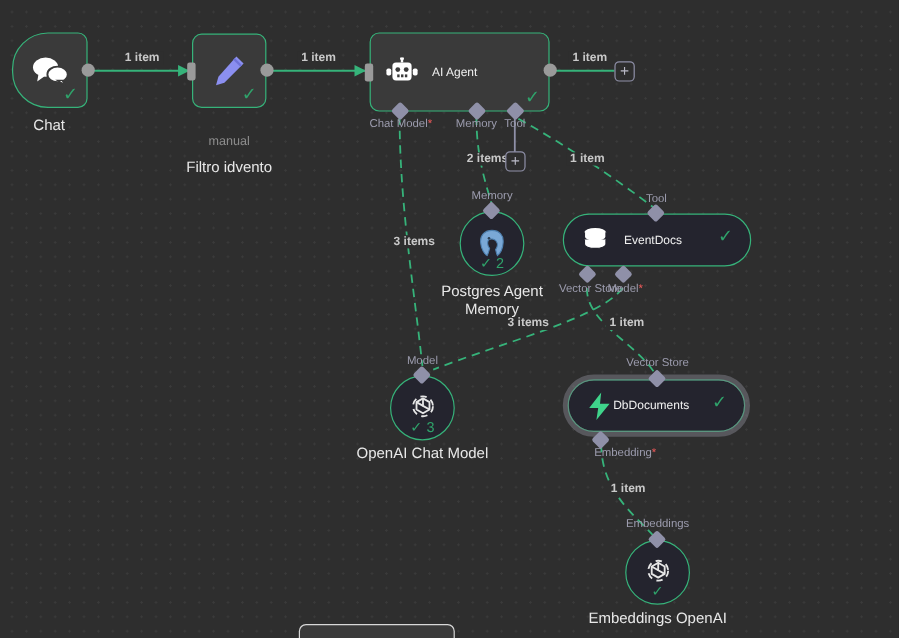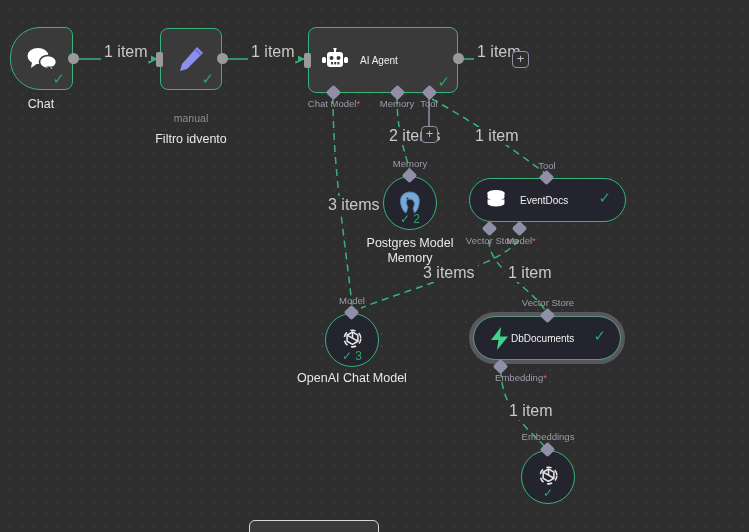--- a/index.html
+++ b/index.html
@@ -54,22 +54,22 @@
     position: absolute; width: 11px; height: 11px;
     background: #8f90a8; transform: rotate(45deg);
     border-radius: 2px;
   }
   .plabel {
     position: absolute; color: #9c9cae; font-size: 9.5px;
     white-space: nowrap; transform: translateX(-50%);
   }
   .plabel .req { color: #ef5a5a; }
   .wlabel {
-    position: absolute; color: #c9c9c9; font-size: 16px;
-    white-space: nowrap; background: #2e2e2e; padding: 0 3px;
+    position: absolute; color: #c9c9c9; font-size: 10px;
+    white-space: nowrap; background: #2e2e2e; padding: 0 3px; font-weight: bold;
   }
   .plusbtn {
     position: absolute; width: 17px; height: 17px;
     border: 1.3px solid #8f90a8; border-radius: 4px;
     background: #2e2e2e; color: #b9b9c6;
     font-size: 13px; line-height: 14px; text-align: center;
   }
   
   .circ {
     position: relative; width: 54px; height: 54px;
@@ -218,21 +218,21 @@
           <path d="M13 2 C7 2 3 6 3.5 12 C4 18 7 22 9 23 C10 21 10.5 19 11 17
                    C9.5 15 9 12 10 10 C12 8.5 15 9 16.5 11 C18 13 17.5 16 16 18
                    C16.5 20 17 22 17.5 23 C20 21 22 17 22.3 12 C22.8 6 19 2 13 2 z" fill="#7aa8d6" stroke="#4e7fae" stroke-width="0.9"></path>
           <circle cx="10.5" cy="8.5" r="1.1" fill="#2b3e52"></circle>
         </svg>
       </span>
       <span class="badge">✓ 2</span>
     </div>
     <span class="diamond" style="left:21px; top:-6px;"></span>
     <span class="plabel" style="left:27px; top:-18px;">Memory</span>
-    <span class="caption" style="left:27px; top:60px;">Postgres Model</span>
+    <span class="caption" style="left:27px; top:60px;">Postgres Agent</span>
     <span class="caption" style="left:27px; top:75px;">Memory</span>
   </div>
 
   <div class="node" style="left:469px; top:178px;">
     <div class="pill" style="width:157px; padding-left:14px; gap:12px;">
       <span class="icn">
         <svg width="24" height="24" viewBox="0 0 24 24">
           <ellipse cx="12" cy="5.5" rx="9" ry="3.6" fill="#fff"></ellipse>
           <path d="M3 5.5 v4 a9 3.6 0 0 0 18 0 v-4" fill="#fff" stroke="#24242e" stroke-width="1.1"></path>
           <path d="M3 11.5 v4 a9 3.6 0 0 0 18 0 v-4" fill="#fff" stroke="#24242e" stroke-width="1.1"></path>
@@ -294,18 +294,19 @@
             <path d="M14 5.2 L14 11.6 L19.6 14.8"></path>
             <path d="M8.4 8.4 L14 11.6"></path>
             <circle cx="14" cy="12" r="8.6" stroke-dasharray="5.5 4"></circle>
           </g>
         </svg>
       </span>
       <span class="badge">✓</span>
     </div>
     <span class="diamond" style="left:21px; top:-6px;"></span>
     <span class="plabel" style="left:27px; top:-19px;">Embeddings</span>
+    <span class="caption" style="left:27px; top:58px;">Embeddings OpenAI</span>
   </div>
 
 
   <div class="bottompanel" style="left:249px; top:520px; width:130px; height:14px;"></div>
 
 </div>
 
 </body></html>

